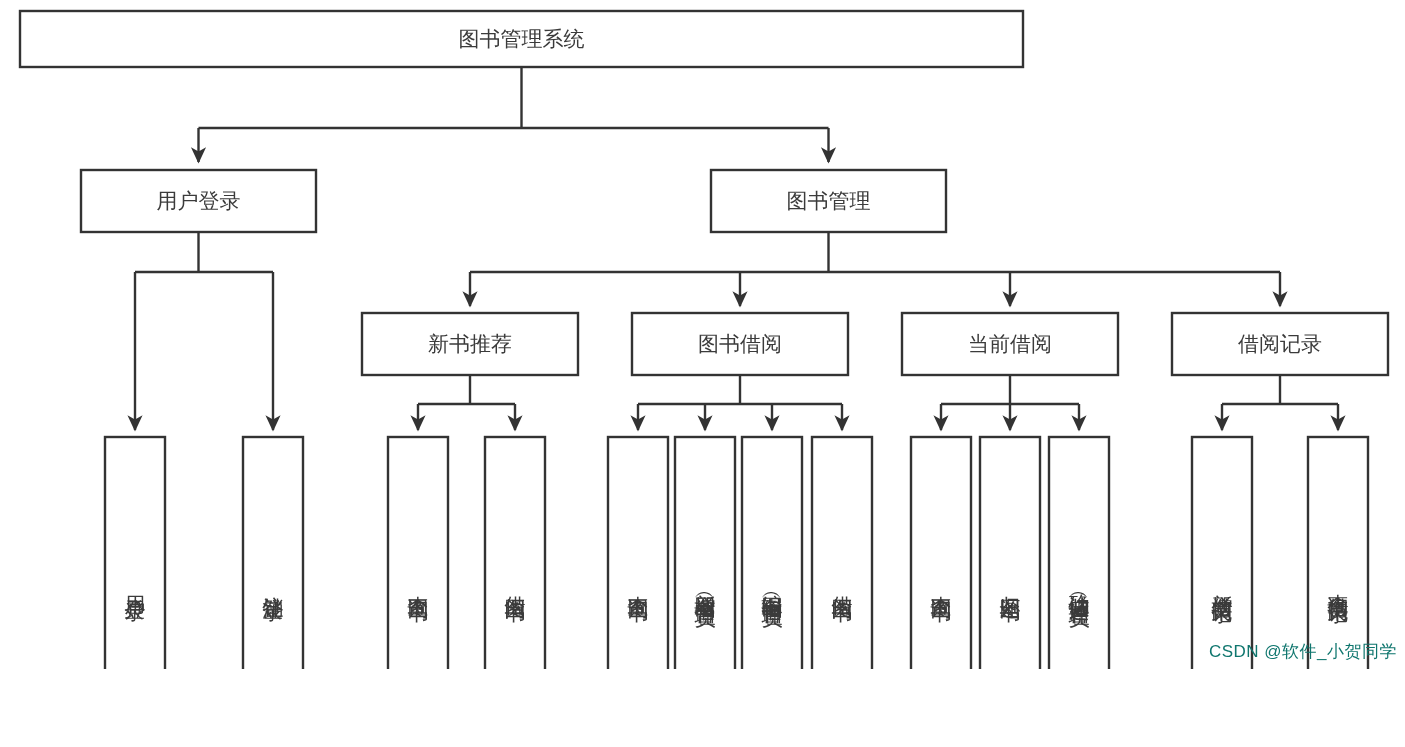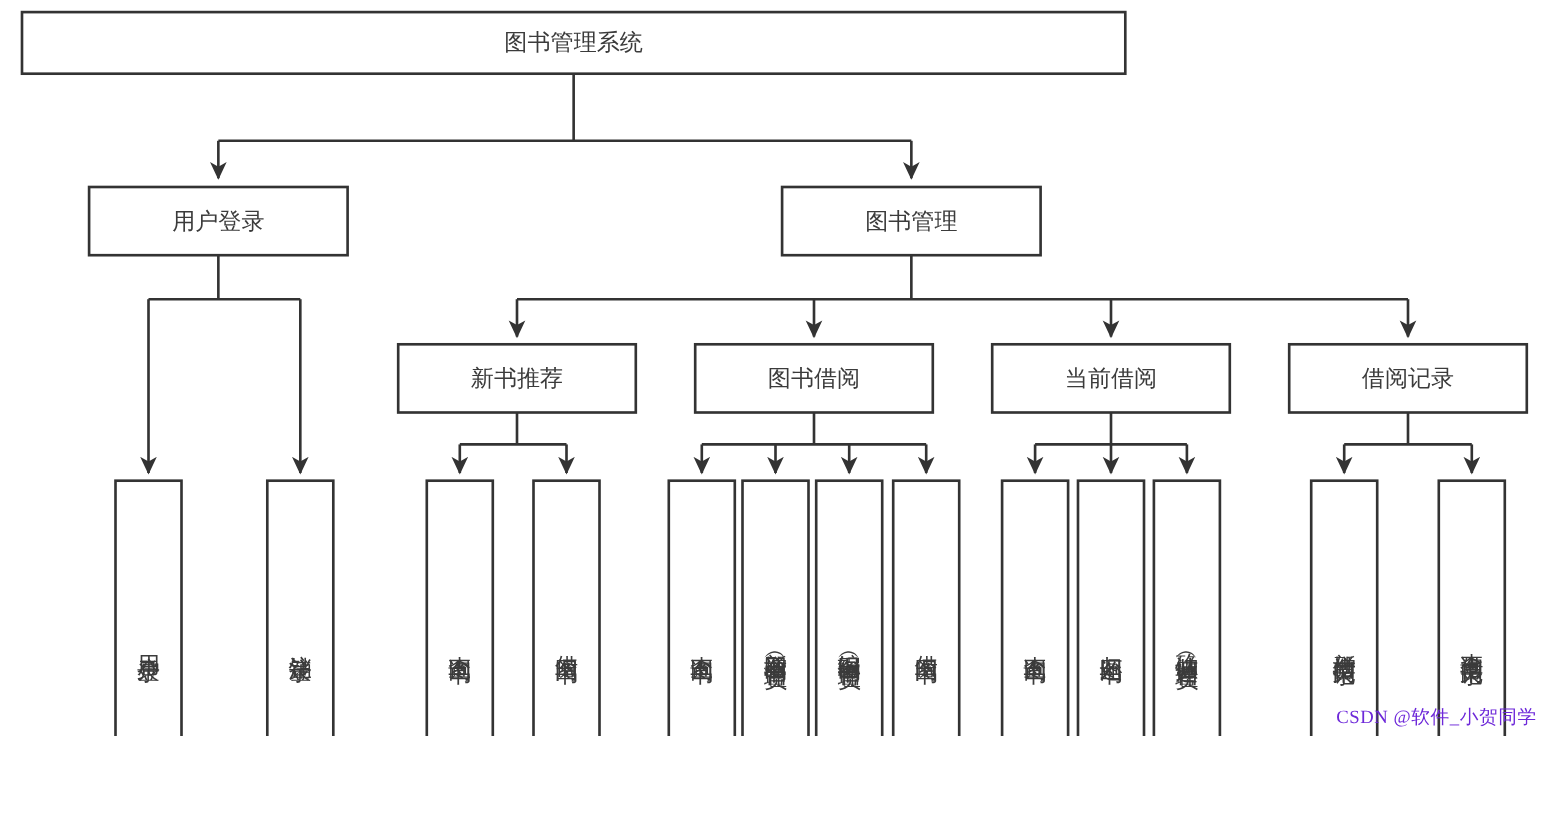--- a/index.html
+++ b/index.html
@@ -51,23 +51,23 @@
     font-size: 21px;
     writing-mode: vertical-rl;
     text-orientation: upright;
     text-anchor: middle;
     letter-spacing: 2px;
   }
   .watermark {
     position: absolute;
     right: 8px;
     bottom: 6px;
-    color: #6d28d9;
+    color: #0f766e;
     font-size: 17px;
-    font-family: Liberation Serif, serif;
+    font-family: Liberation Sans, sans-serif;
     letter-spacing: 0.5px;
     white-space: nowrap;
     pointer-events: none;
   }
 </style>
 </head>
 <body>
 
 <div id="diagram-root">
 

